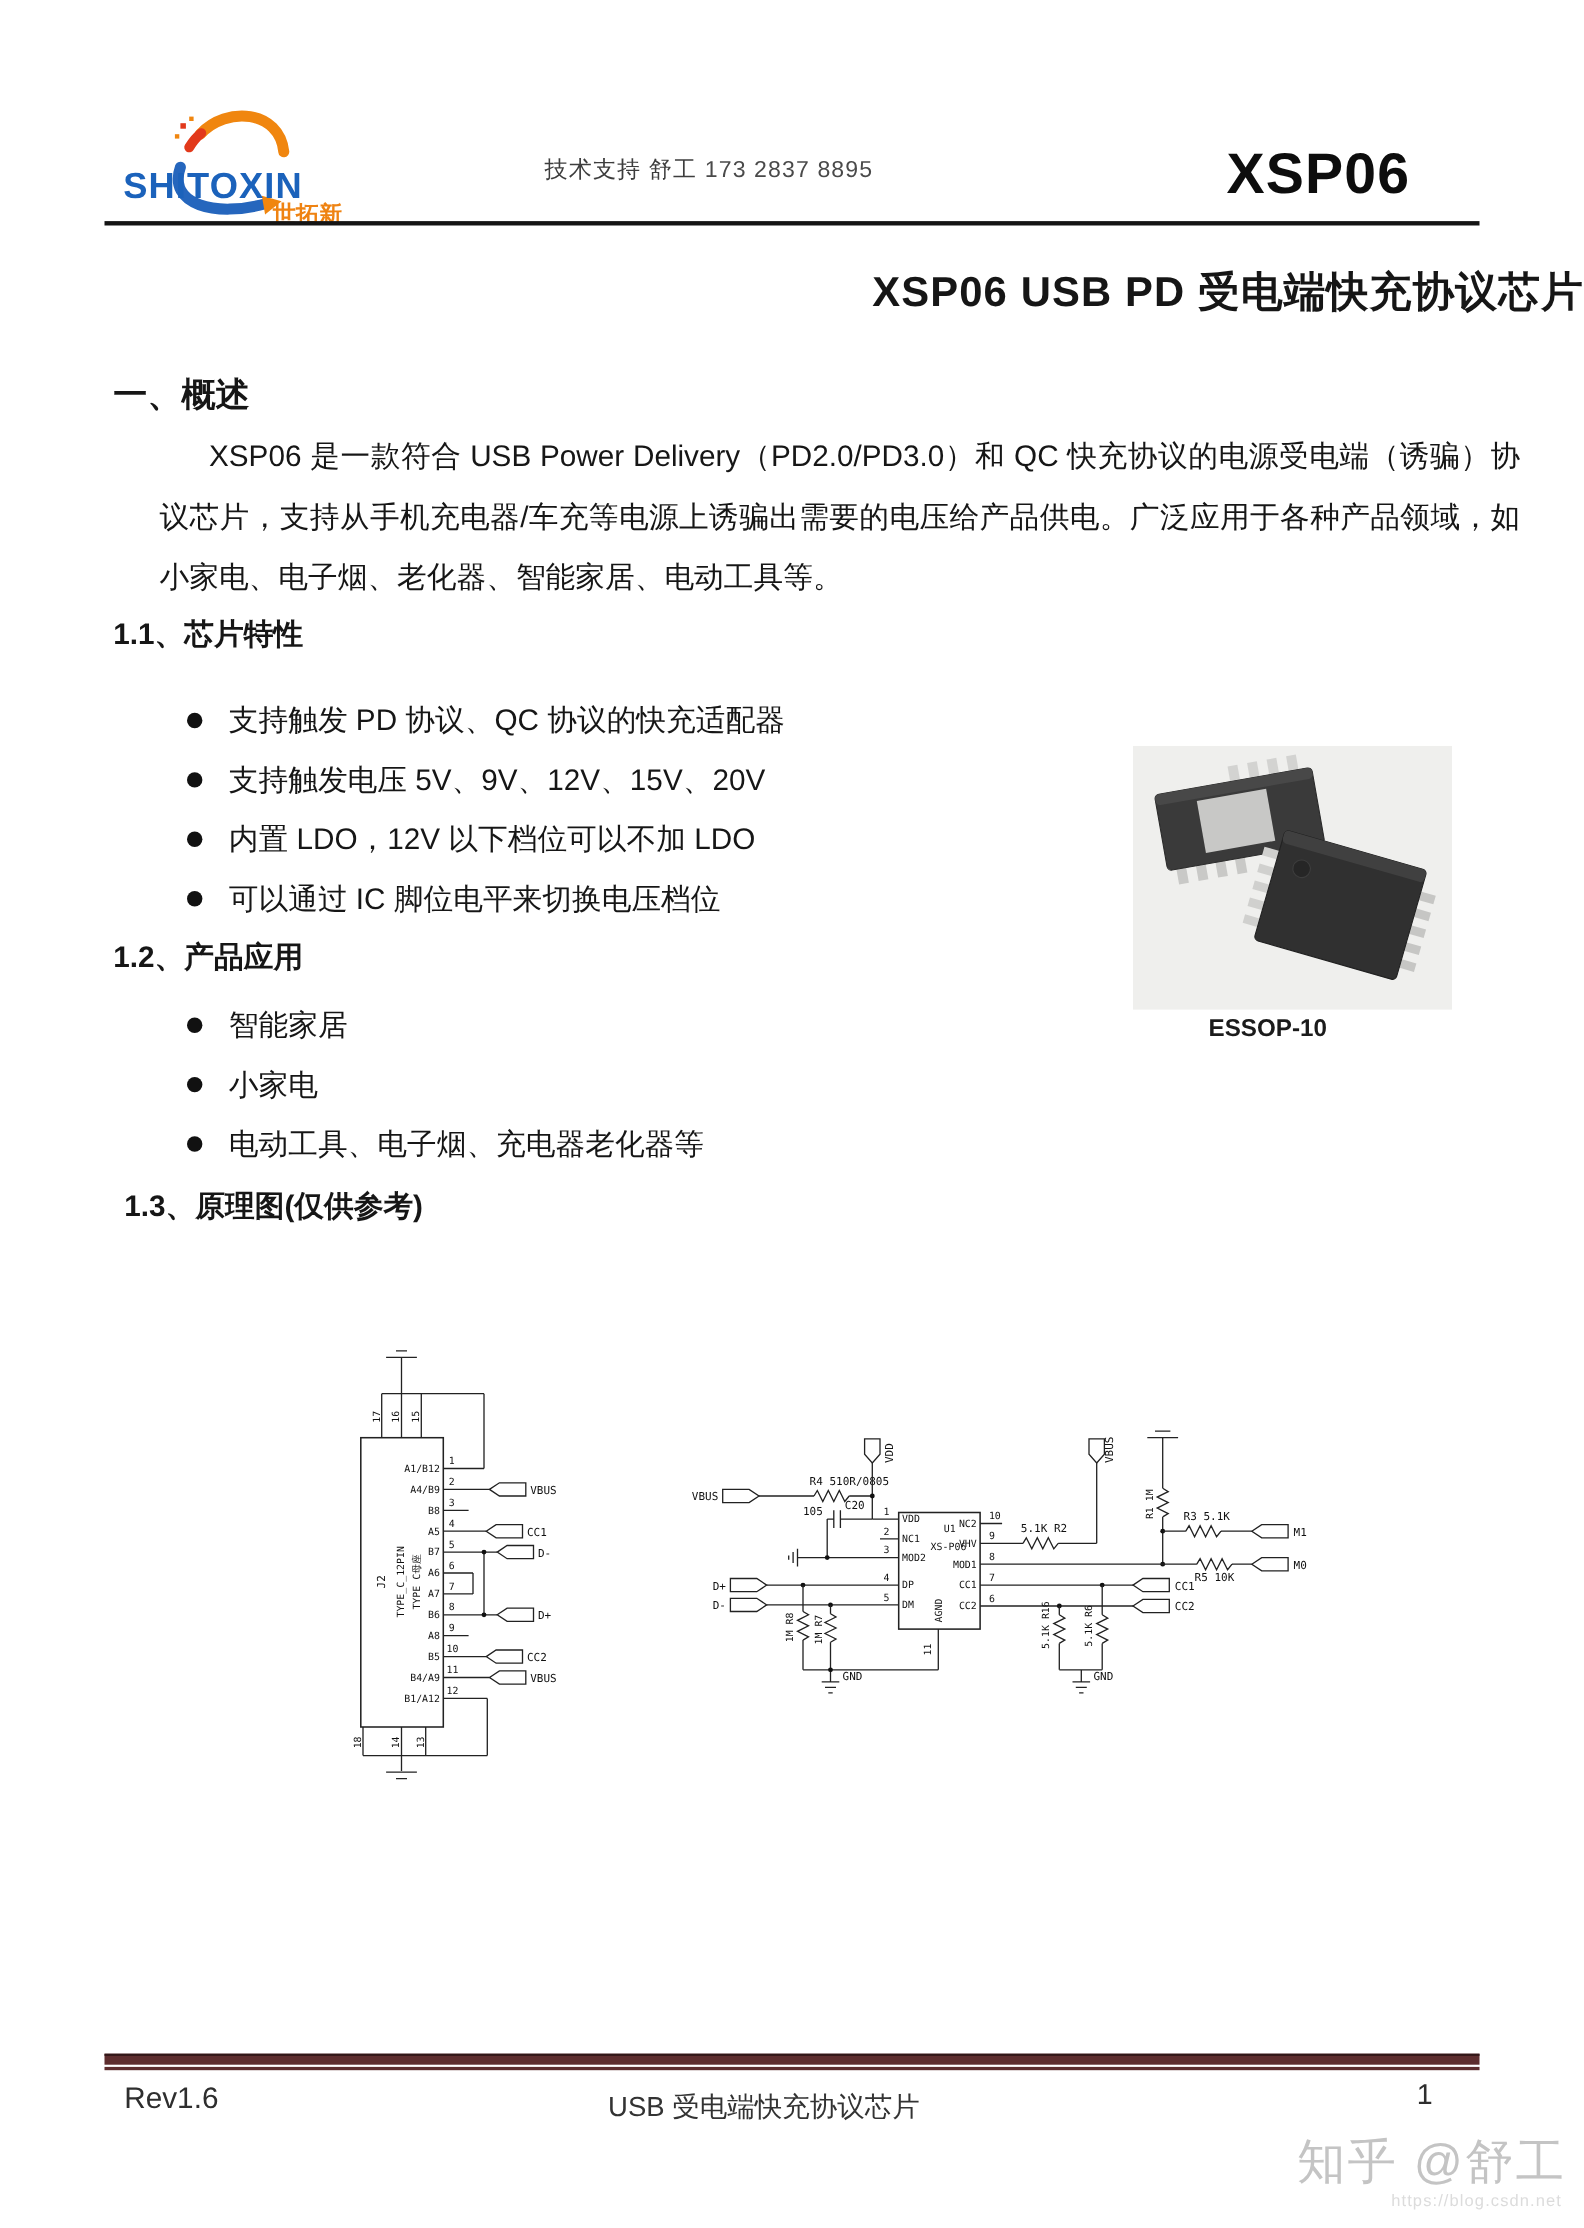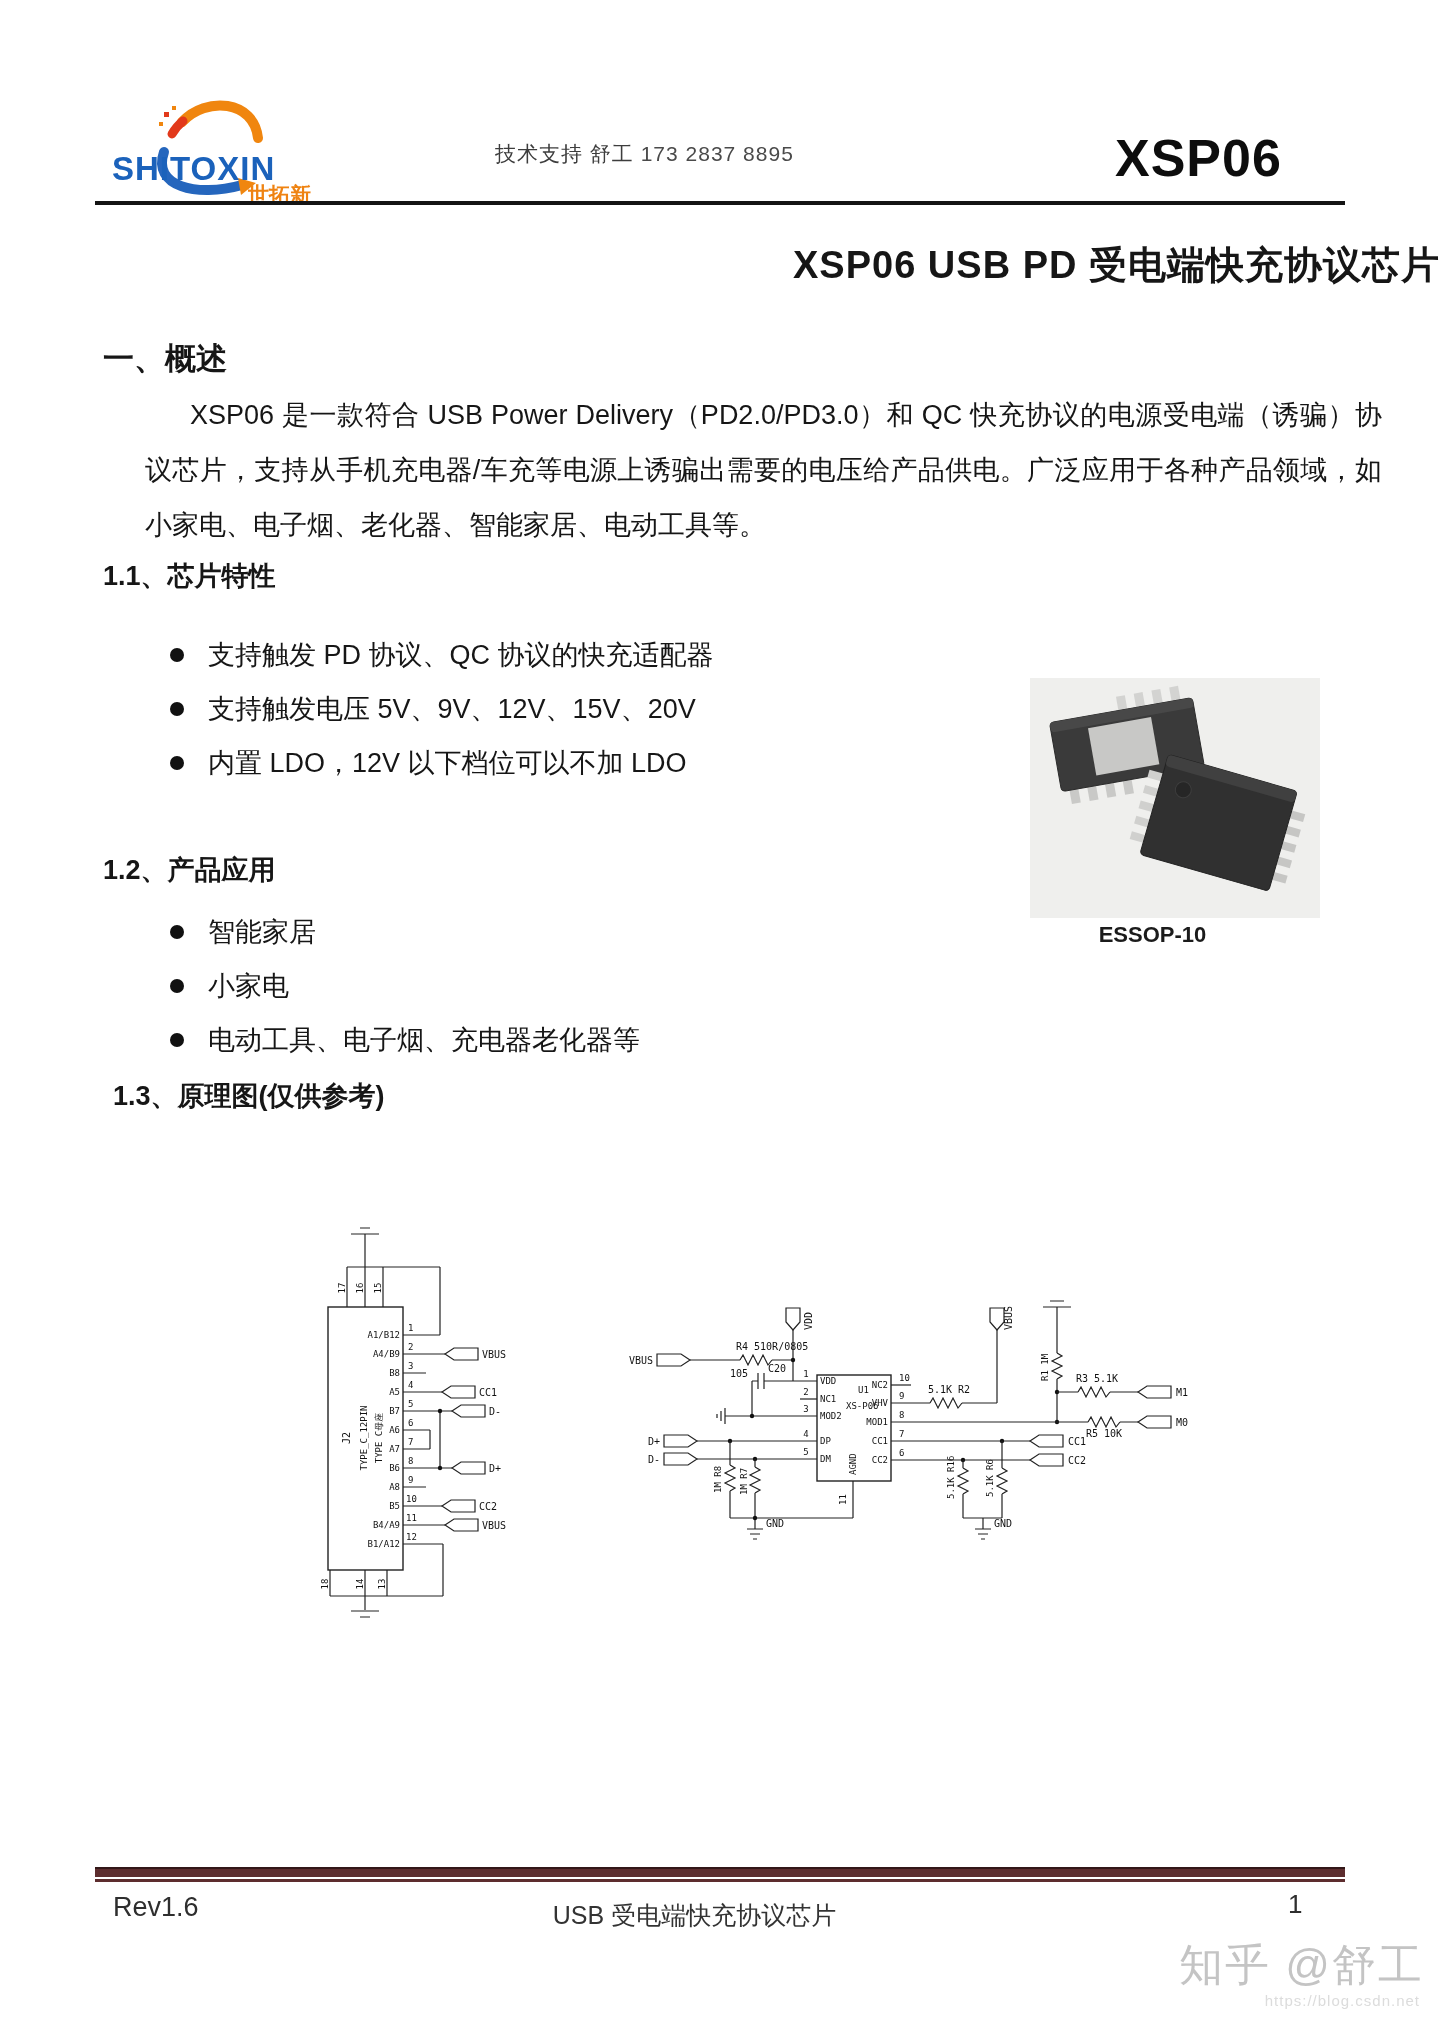--- a/index.html
+++ b/index.html
@@ -79,20 +79,24 @@
       <span class="dot"></span>
       <span>支持触发 PD 协议、QC 协议的快充适配器</span>
     </li>
   <li>
       <span class="dot"></span>
       <span>支持触发电压 5V、9V、12V、15V、20V</span>
     </li>
   <li>
       <span class="dot"></span>
       <span>内置 LDO，12V 以下档位可以不加 LDO</span>
+    </li>
+  <li>
+      <span class="dot"></span>
+      <span>可以通过 IC 脚位电平来切换电压档位</span>
     </li>
 </ul>
 
 <div class="abs h2" style="left:103px;top:852px;">1.2、产品应用</div>
 
 <ul class="abs blist" style="left:170px;top:905px;">
   <li>
       <span class="dot"></span>
       <span>智能家居</span>
     </li>

